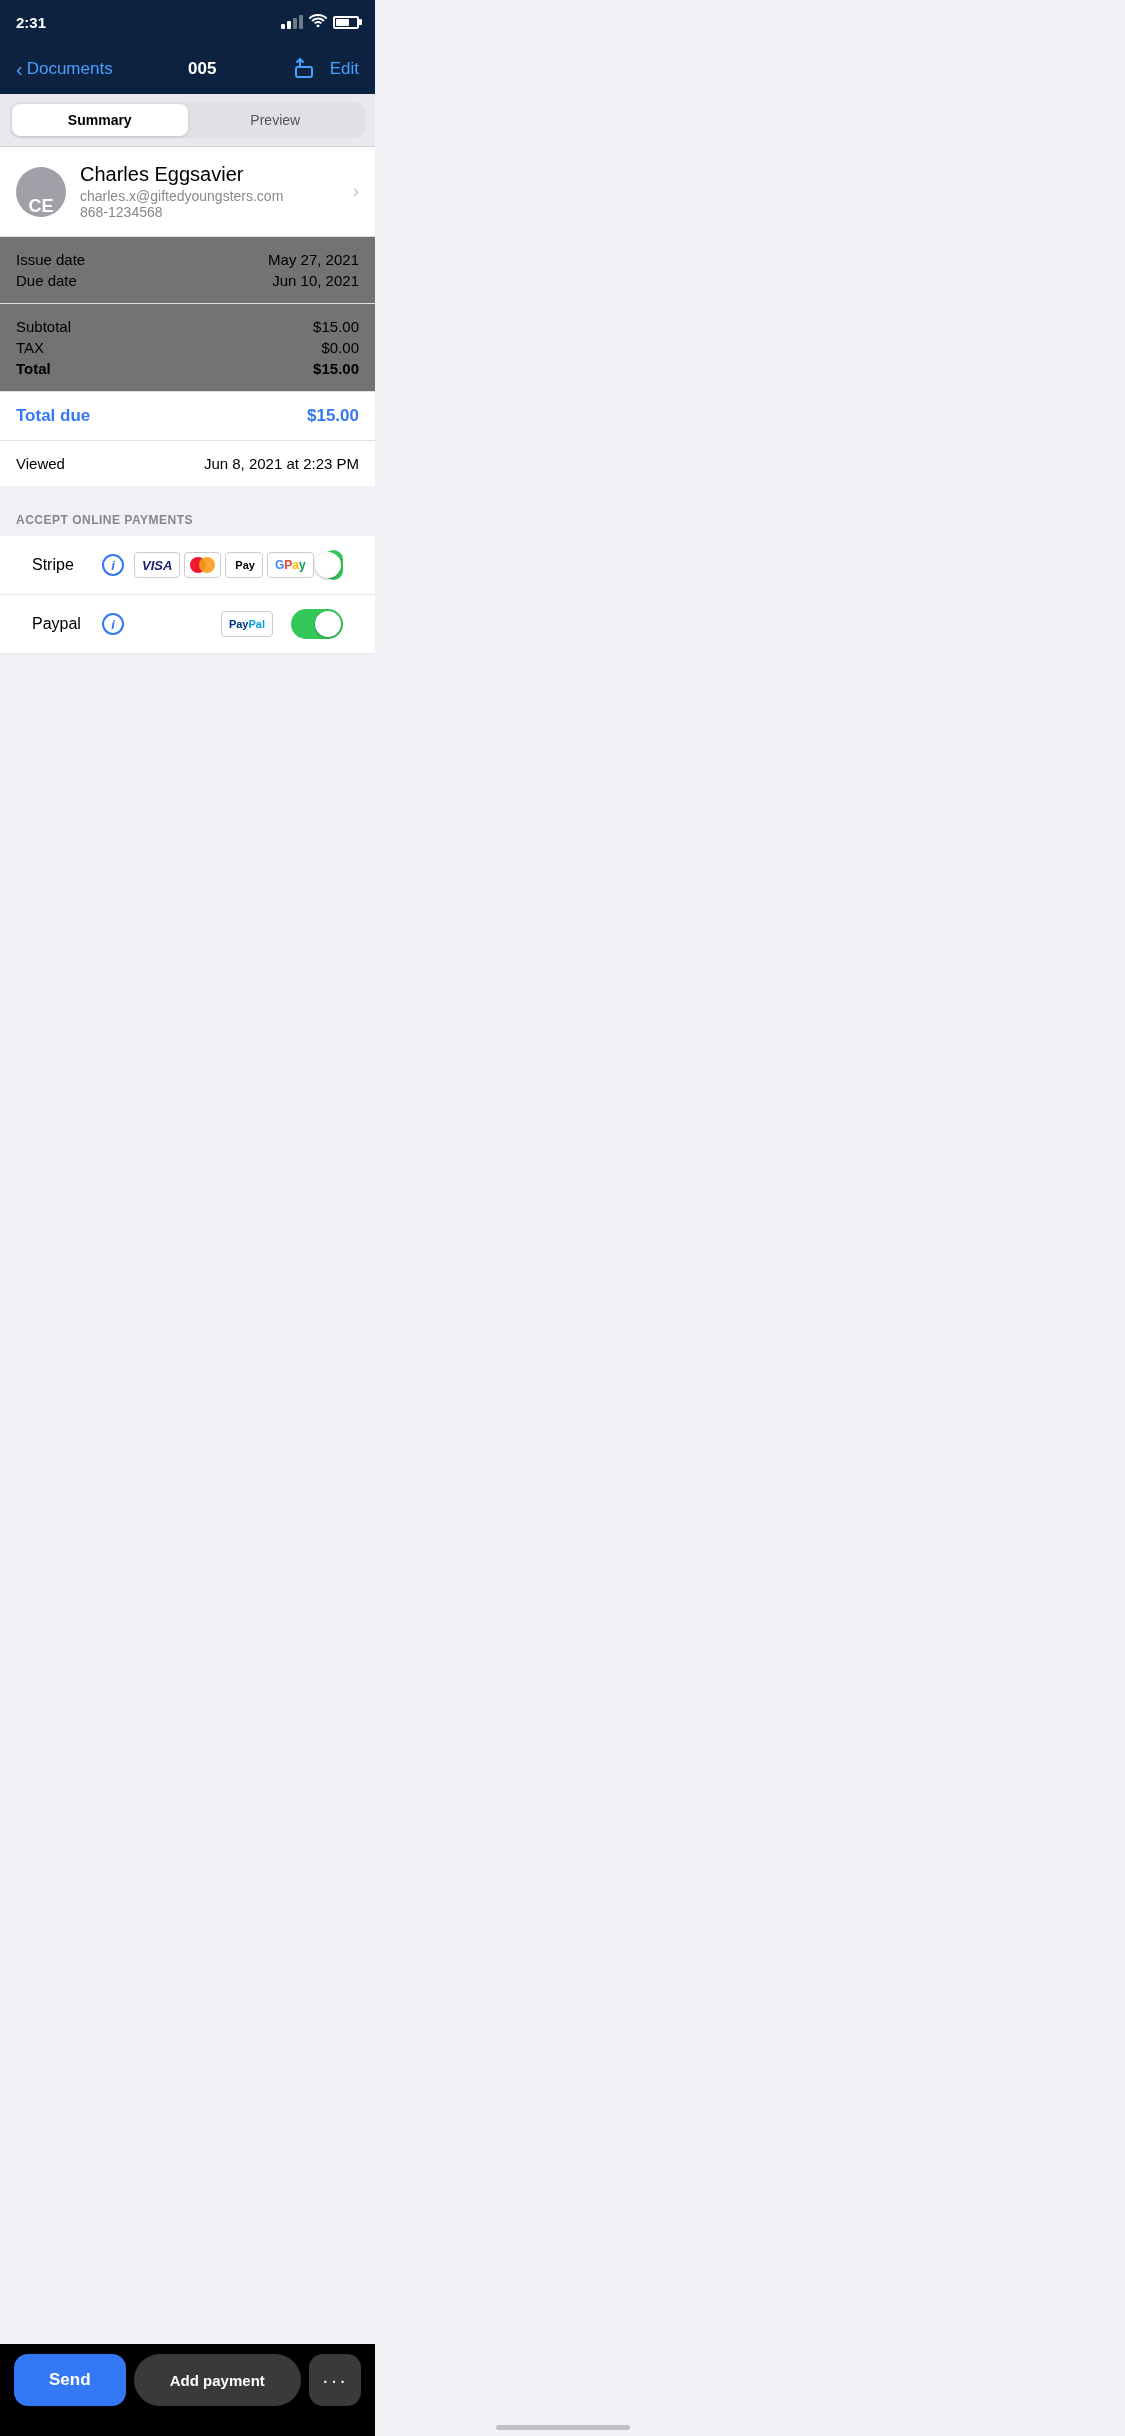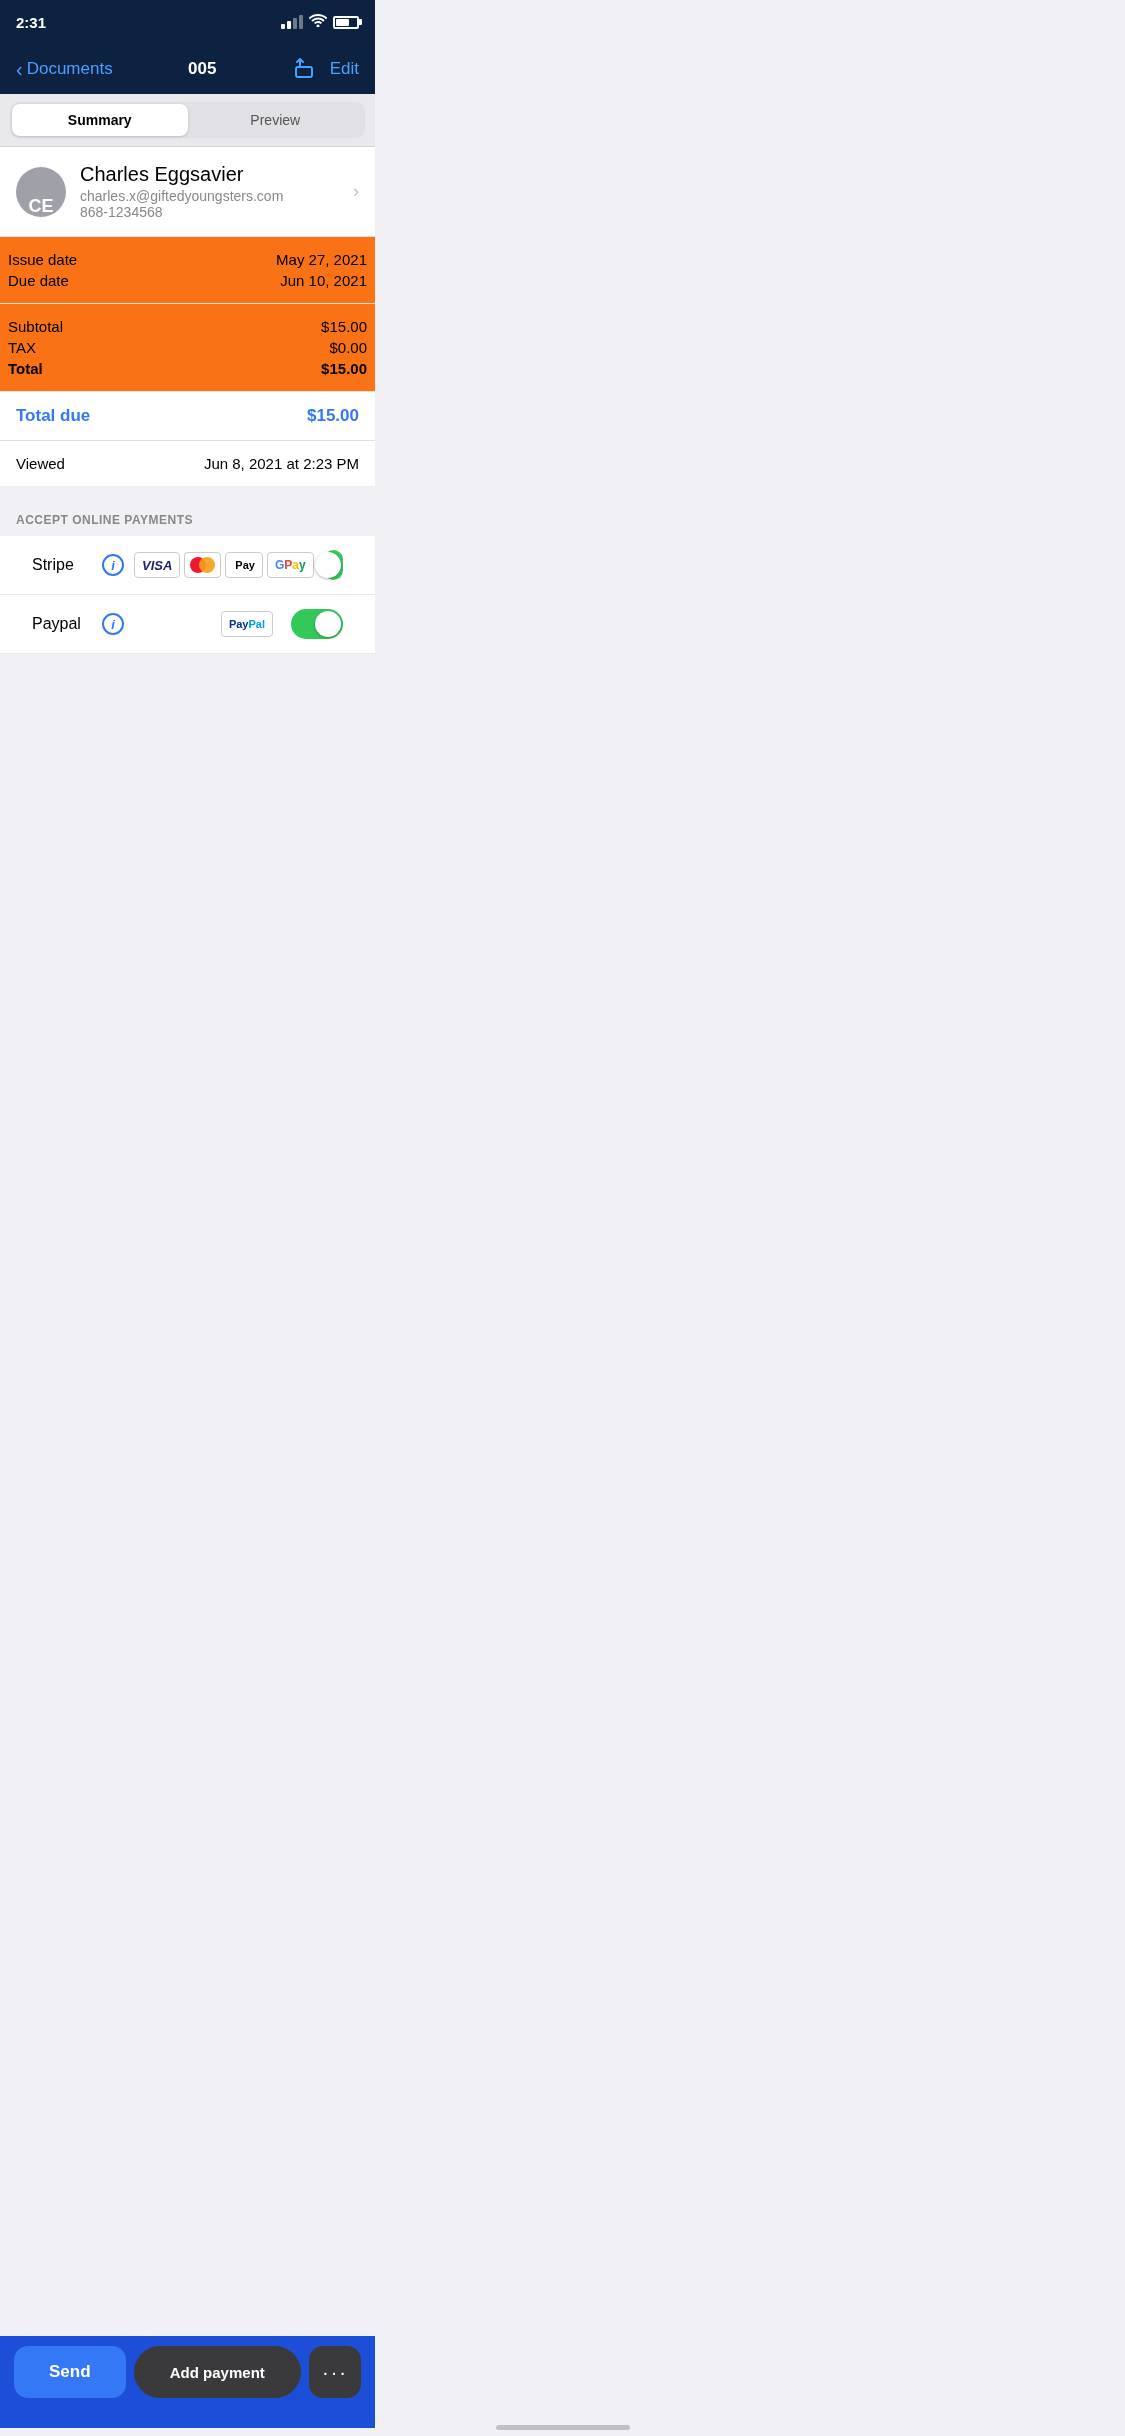--- a/index.html
+++ b/index.html
@@ -196,22 +196,22 @@
       color: #888;
     }
     .contact-chevron {
       color: #c0c0c8;
       font-size: 18px;
       font-weight: 300;
     }
 
     
     .detail-section {
-      background: #f97316;
-      padding: 14px 8px;
+      background: #737373;
+      padding: 14px 16px;
       border-bottom: 1px solid #e0e0e0;
     }
     .detail-row {
       display: flex;
       justify-content: space-between;
       align-items: baseline;
       margin-bottom: 4px;
     }
     .detail-row:last-child {
       margin-bottom: 0;
@@ -406,23 +406,23 @@
 
     
     .spacer {
       height: 120px;
       background: #f0f0f5;
     }
 
     
     .bottom-bar {
       position: fixed;
-      bottom: 8px;
+      bottom: 0;
       width: 375px;
-      background: #1d4ed8;
+      background: #000000;
       padding: 10px 14px 30px 14px;
       display: flex;
       gap: 8px;
       align-items: center;
     }
     .btn-send {
       flex: 1;
       height: 52px;
       background: #3478f6;
       color: white;

